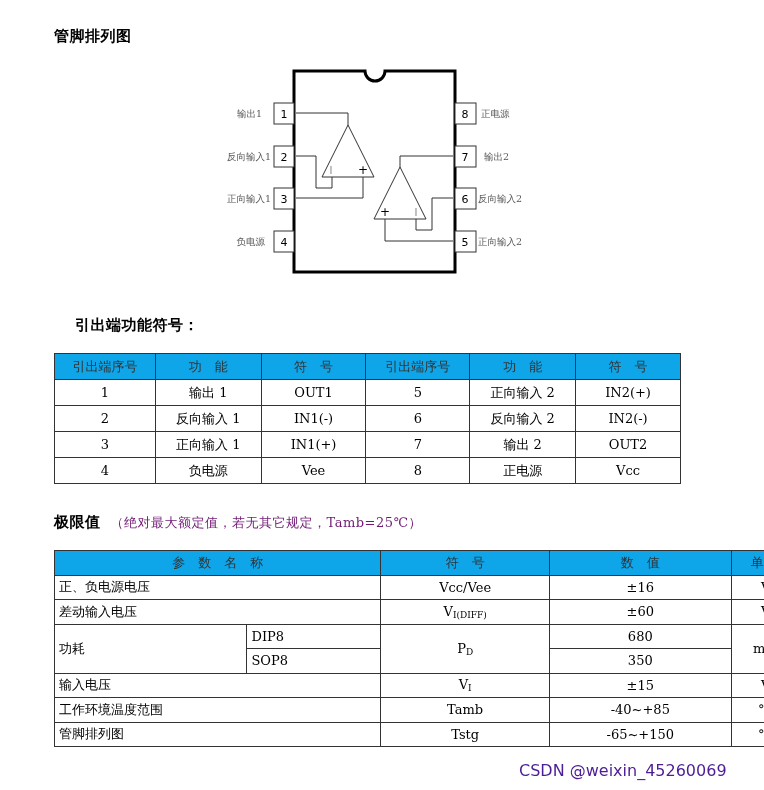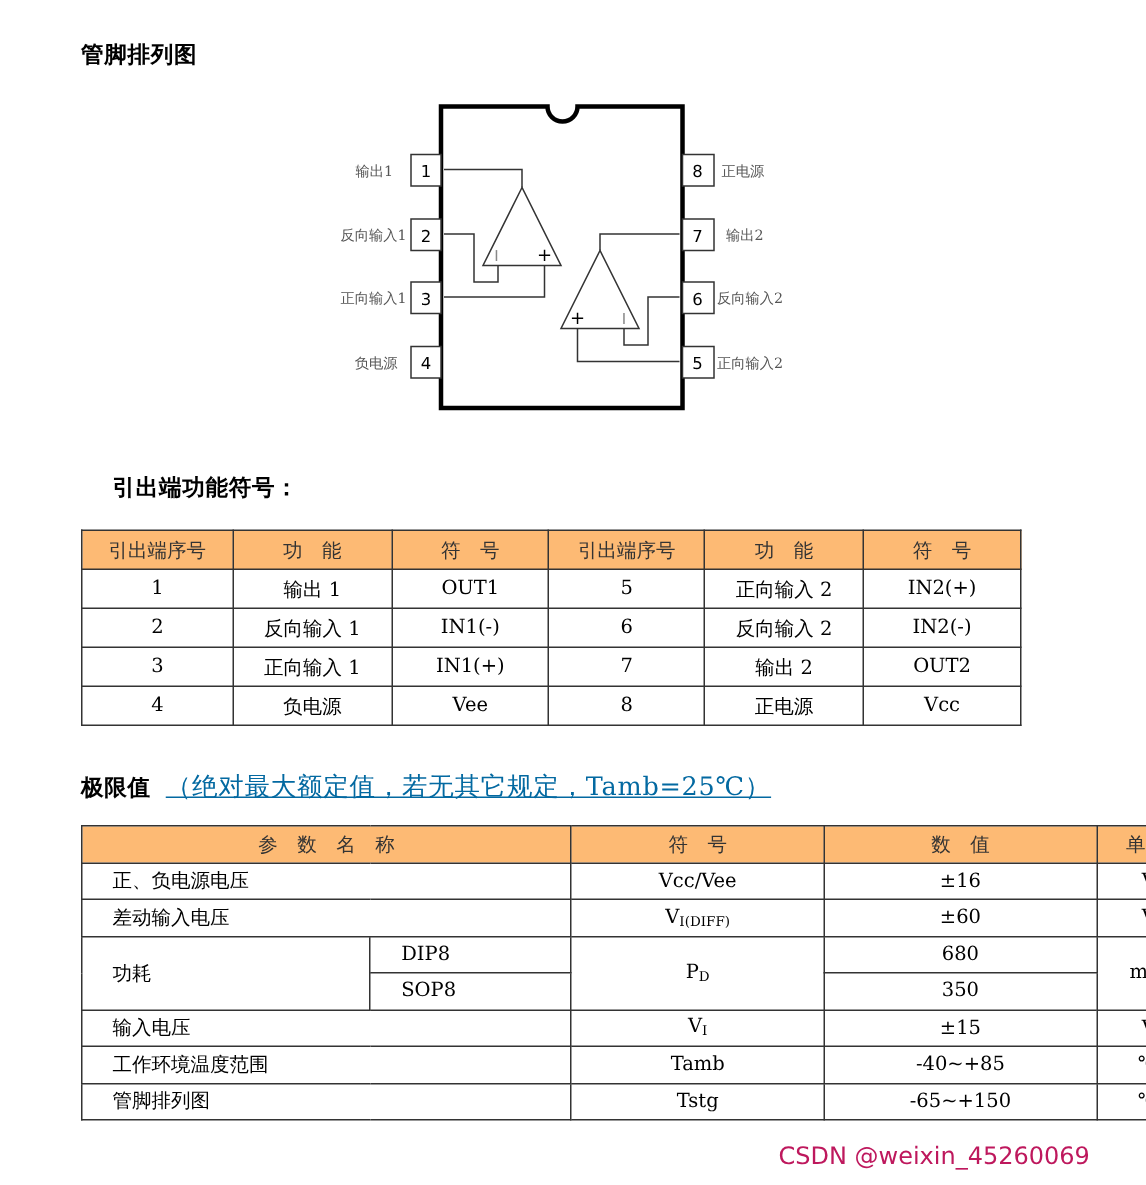--- a/index.html
+++ b/index.html
@@ -1,34 +1,34 @@
 <!DOCTYPE html>
 <html><head>
 <meta charset="utf-8">
 <style>
   html, body { margin:0; padding:0; background:#ffffff; }
   body { width:764px; height:790px; position:relative; overflow:hidden;
          font-family:"DejaVu Serif","Liberation Serif",serif; color:#000; }
   .heading { position:absolute; font-family:"DejaVu Sans","Liberation Sans",sans-serif;
              font-weight:bold; font-size:15px; letter-spacing:0.5px;text-align:center; }
-  .note { font-family:"DejaVu Serif","Liberation Serif",serif; font-weight:normal; font-size:17px; margin-left:10px; color:#0369a1;text-decoration:underline; }
+  .note { font-family:"DejaVu Serif","Liberation Serif",serif; font-weight:normal; font-size:13px; margin-left:10px; color:#701a75; }
   svg.chip { position:absolute; left:0; top:0; }
   .pin-label { font-family:"DejaVu Serif","Liberation Serif",serif; font-size:9.5px; fill:#555; }
   .pin-num { font-family:"DejaVu Sans","Liberation Sans",sans-serif; font-size:11px; fill:#000; }
   table { position:absolute; border-collapse:collapse; font-size:13px; }
   table td, table th { border:1px solid #333; padding:0; text-align:center; font-weight:normal; }
-  table th { background:#fdba74; color:#333; }
+  table th { background:#0ea5e9; color:#333; }
   #pin-table { left:54px; top:353px; width:627px; }
   #pin-table th, #pin-table td { height:25px; }
   #limit-table { left:54px; top:550px; width:747px; }
   #limit-table th, #limit-table td { height:23.5px; }
-  #limit-table td.left { text-align:left; padding-left:20px; }
+  #limit-table td.left { text-align:left; padding-left:4px; }
   .sub { font-size:9px; vertical-align:-2px; }
   .watermark { position:absolute; left:519px; top:761px; font-family:"DejaVu Sans","Liberation Sans",sans-serif;
-               font-size:16px; color:#be185d; }
+               font-size:16px; color:#4c1d95; }
 </style>
 </head>
 <body>
 
 <div class="heading" style="left:54px; top:27px;">管脚排列图</div>
 
 <svg class="chip" width="764" height="290">
 
   <path d="M294,71 L365,71 A10,10 0 0 0 385,71 L455,71 L455,272 L294,272 Z" fill="none" stroke="#000" stroke-width="3"></path>
 

